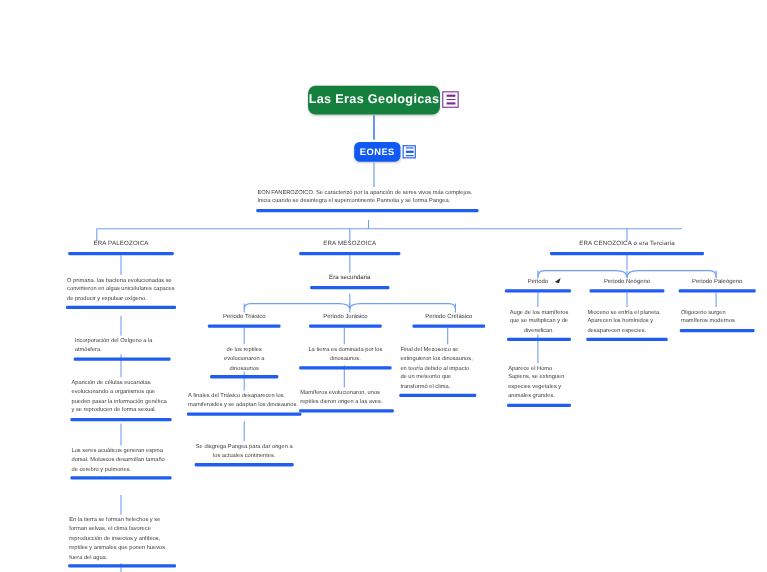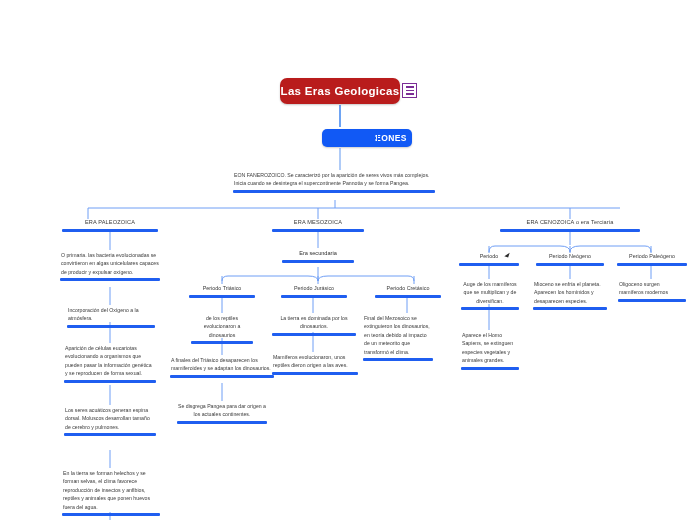--- a/index.html
+++ b/index.html
@@ -25,21 +25,21 @@
     position: absolute;
     left: 0; top: 0;
     width: 697px;
     height: 520px;
     pointer-events: none;
   }
 
   
   .root-node {
     position: absolute;
-    background: #b91c1c;
+    background: #15803d;
     color: #ffffff;
     border-radius: 7px;
     font-size: 11.5px;
     font-weight: bold;
     letter-spacing: .3px;
     display: flex;
     align-items: center;
     justify-content: center;
     box-shadow: 0 1px 2px rgba(0,0,0,.22);
     white-space: nowrap;
@@ -184,21 +184,21 @@
 
   <div class="root-node" style="left:280px; top:78px; width:120px; height:26px;">
     <span>Las Eras Geologicas</span>
   </div>
   <div class="menu-badge purple" style="left:402px; top:83px;">
     <i></i>
       <i></i>
       <i></i>
   </div>
 
-  <div class="eon-node" style="left:322px; top:129px; width:42px; height:18px;padding-left:48px;">
+  <div class="eon-node" style="left:322px; top:129px; width:42px; height:18px;">
     <span>EONES</span>
   </div>
   <div class="menu-badge blue" style="left:366px; top:132px;">
     <i></i>
       <i></i>
       <i></i>
   </div>
 
   <div class="node desc leftal" style="left:233px; top:171px; width:202px;">
     <span class="txt">EON FANEROZOICO. Se caracterizó por la aparición de seres vivos más complejos. Inicia cuando se desintegra el supercontinente Pannotia y se forma Pangea.</span>

